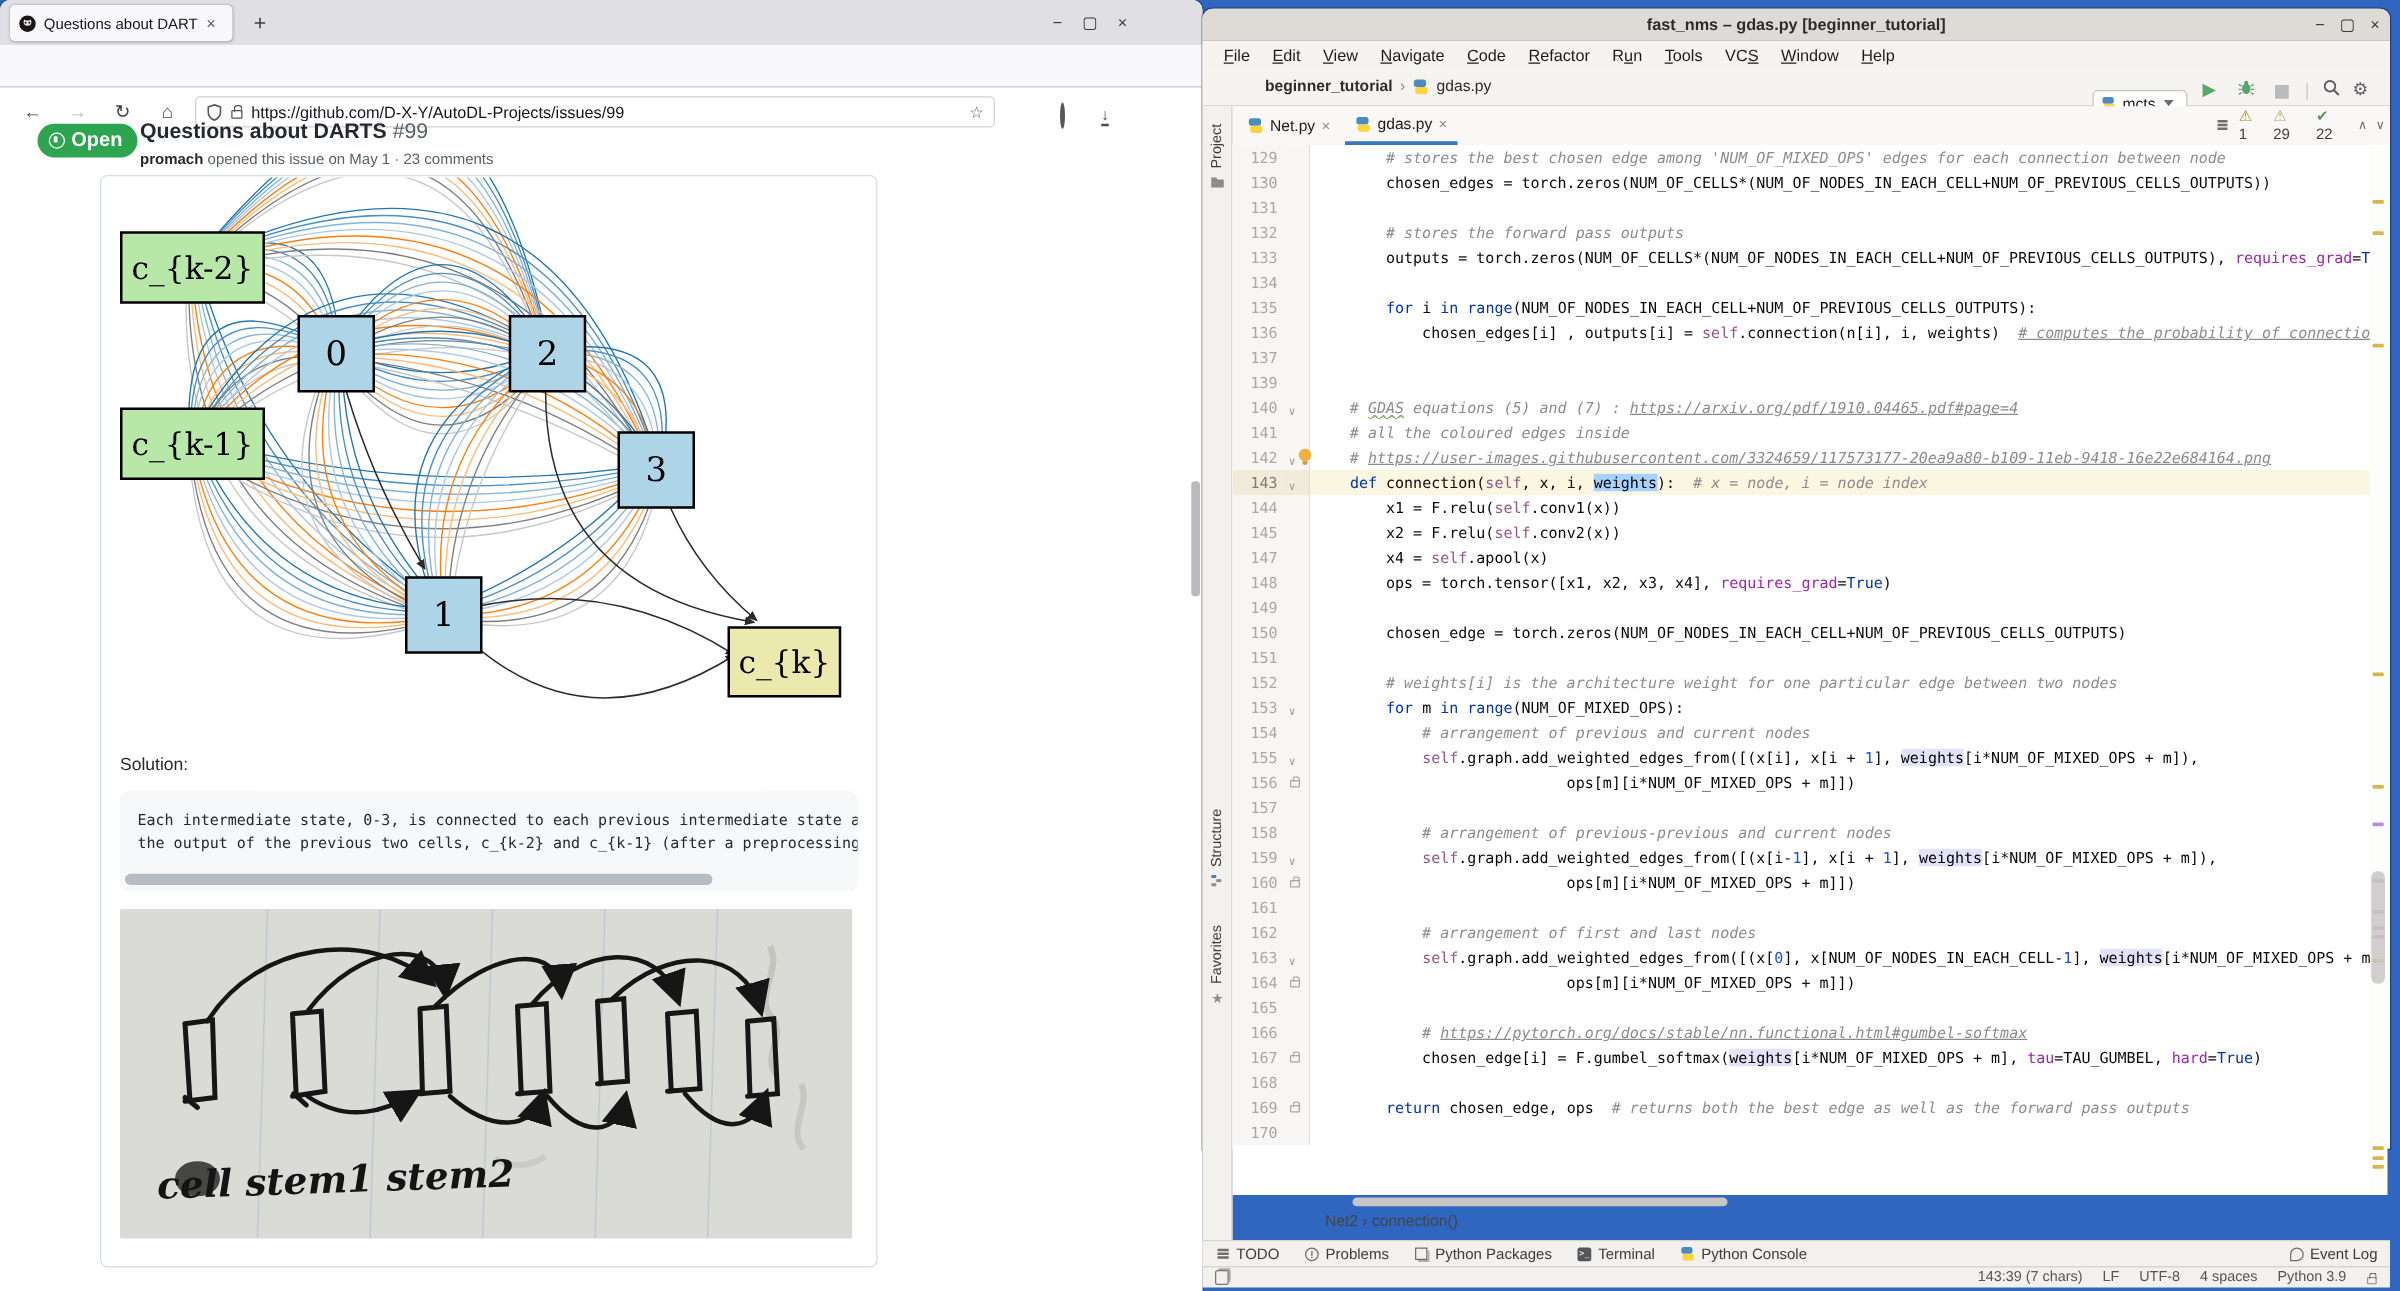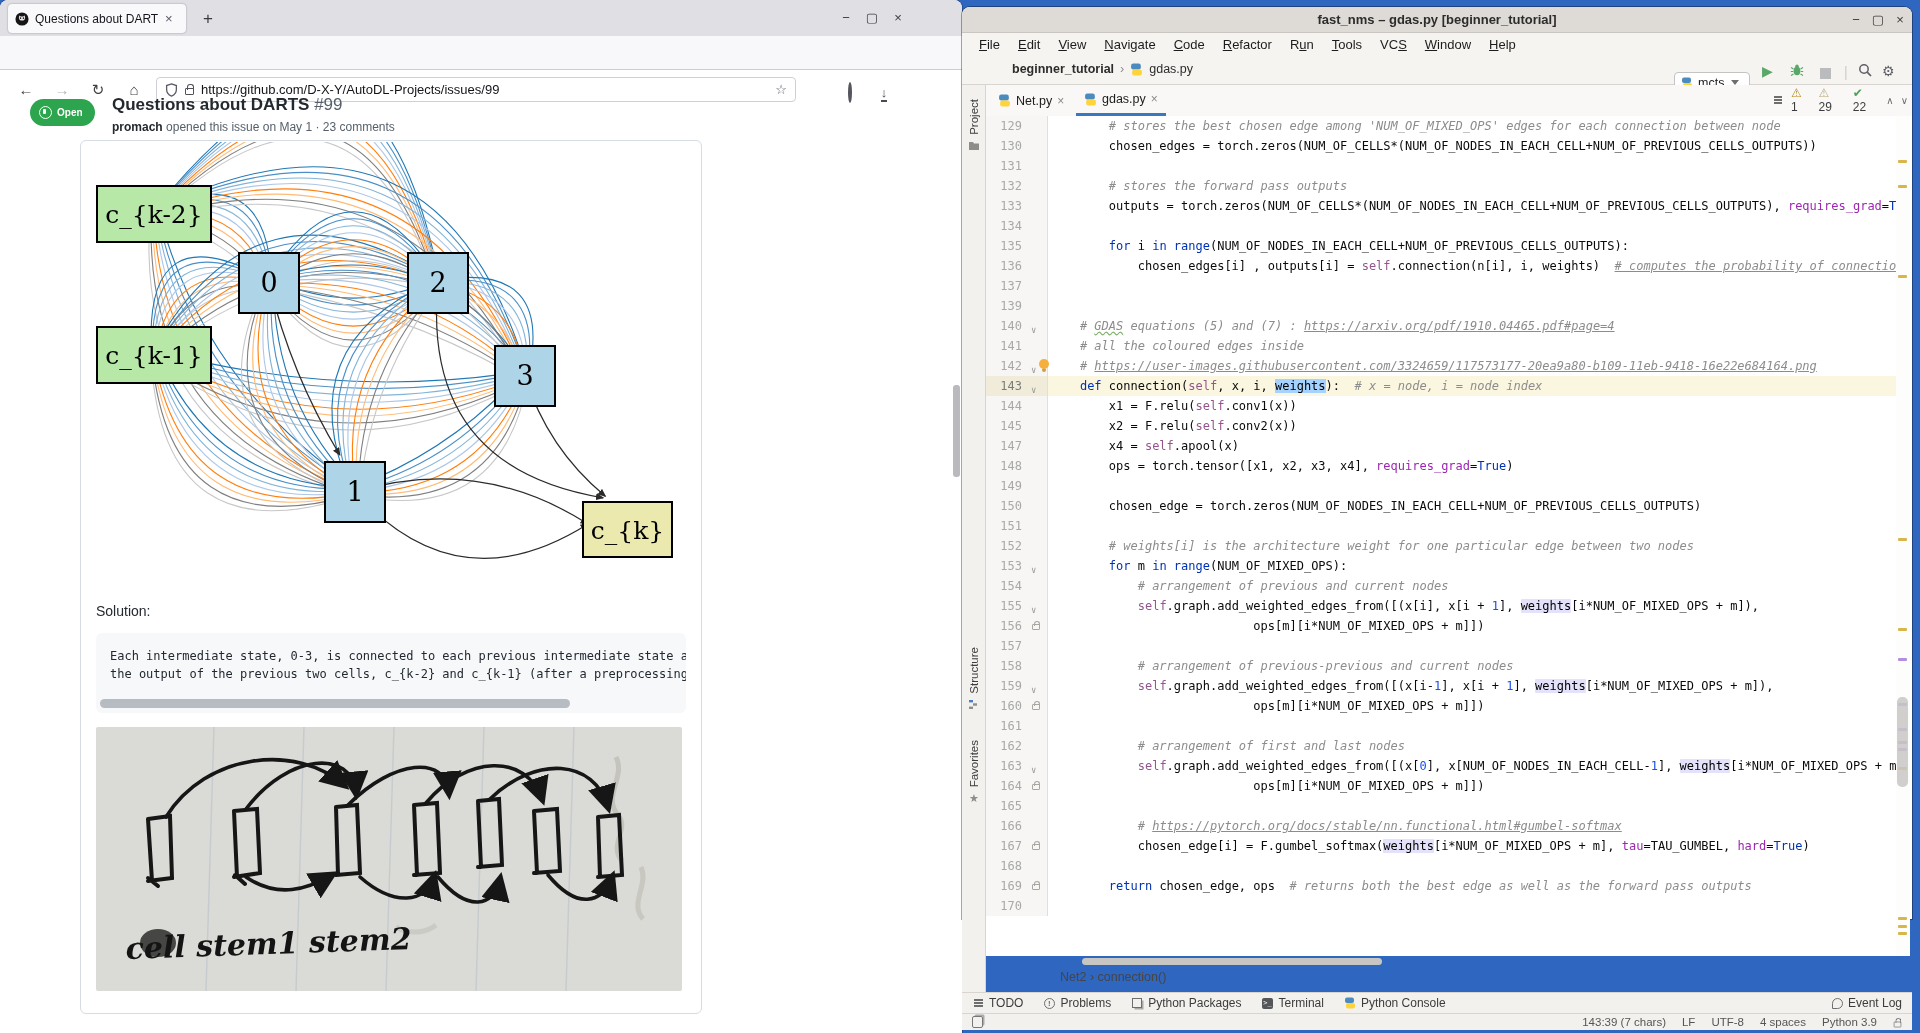--- a/index.html
+++ b/index.html
@@ -19,21 +19,21 @@
   .fx-url-text { font-size:13px; color:#15141a; flex:1; white-space:nowrap; overflow:hidden; }
   .fx-star { font-size:13px; color:#5b5b66; }
   .ilock { position:relative; width:9px; height:7px; border:1.4px solid #515159; border-radius:1px; margin-top:4px; }
   .ilock:before { content:""; position:absolute; left:1px; top:-5px; width:5px; height:5px; border:1.4px solid #515159; border-bottom:none; border-radius:3px 3px 0 0; }
   .hamb { position:relative; width:13px; height:2px; background:#4a4a52; box-shadow:0 -4px 0 #4a4a52, 0 4px 0 #4a4a52; }
   .dlico { font-size:13px; color:#4a4a52; border-bottom:2px solid #4a4a52; line-height:12px; }
   .pocketico { width:13px; height:13px; border:2px solid #55555e; border-radius:50%; position:relative; }
   .fx-scroll { position:absolute; left:953px; top:385px; width:7px; height:92px; background:#b9b9be; border-radius:3px; }
 
   
-  .gh-badge { position:absolute; left:30px; top:99px; height:27px; padding:0 12px 0 9px; border-radius:14px; background:#2da44e; color:#fff; font-size:10px; font-weight:600; display:flex; align-items:center; gap:5px; }
+  .gh-badge { position:absolute; left:30px; top:99px; height:27px; padding:0 12px 0 9px; border-radius:14px; background:#2da44e; color:#fff; font-size:16px; font-weight:600; display:flex; align-items:center; gap:5px; }
   .gh-badge-ic { width:13px; height:13px; border:1.6px solid #fff; border-radius:50%; position:relative; }
   .gh-badge-ic:before { content:""; position:absolute; left:3.4px; top:2px; width:2.5px; height:5px; background:#fff; border-radius:1px; }
   .gh-title { position:absolute; left:112px; top:95px; font-size:17px; font-weight:700; color:#24292f; }
   .gh-title .num { font-weight:400; color:#57606a; }
   .gh-meta { position:absolute; left:112px; top:120px; font-size:12px; color:#57606a;text-align:center; }
   .gh-meta b { color:#24292f; }
   .gh-box { position:absolute; left:80px; top:140px; width:622px; height:874px; border:1px solid #d6dce3; border-radius:6px; background:#fff; }
   .gh-diagram { position:absolute; left:84px; top:142px; }
   .gh-solution { position:absolute; left:96px; top:603px; font-size:14px; color:#24292f; }
   .gh-code { position:absolute; left:96px; top:633px; width:590px; height:80px; background:#f6f8fa; border-radius:6px; padding:14px 0 0 14px; overflow:hidden; }

